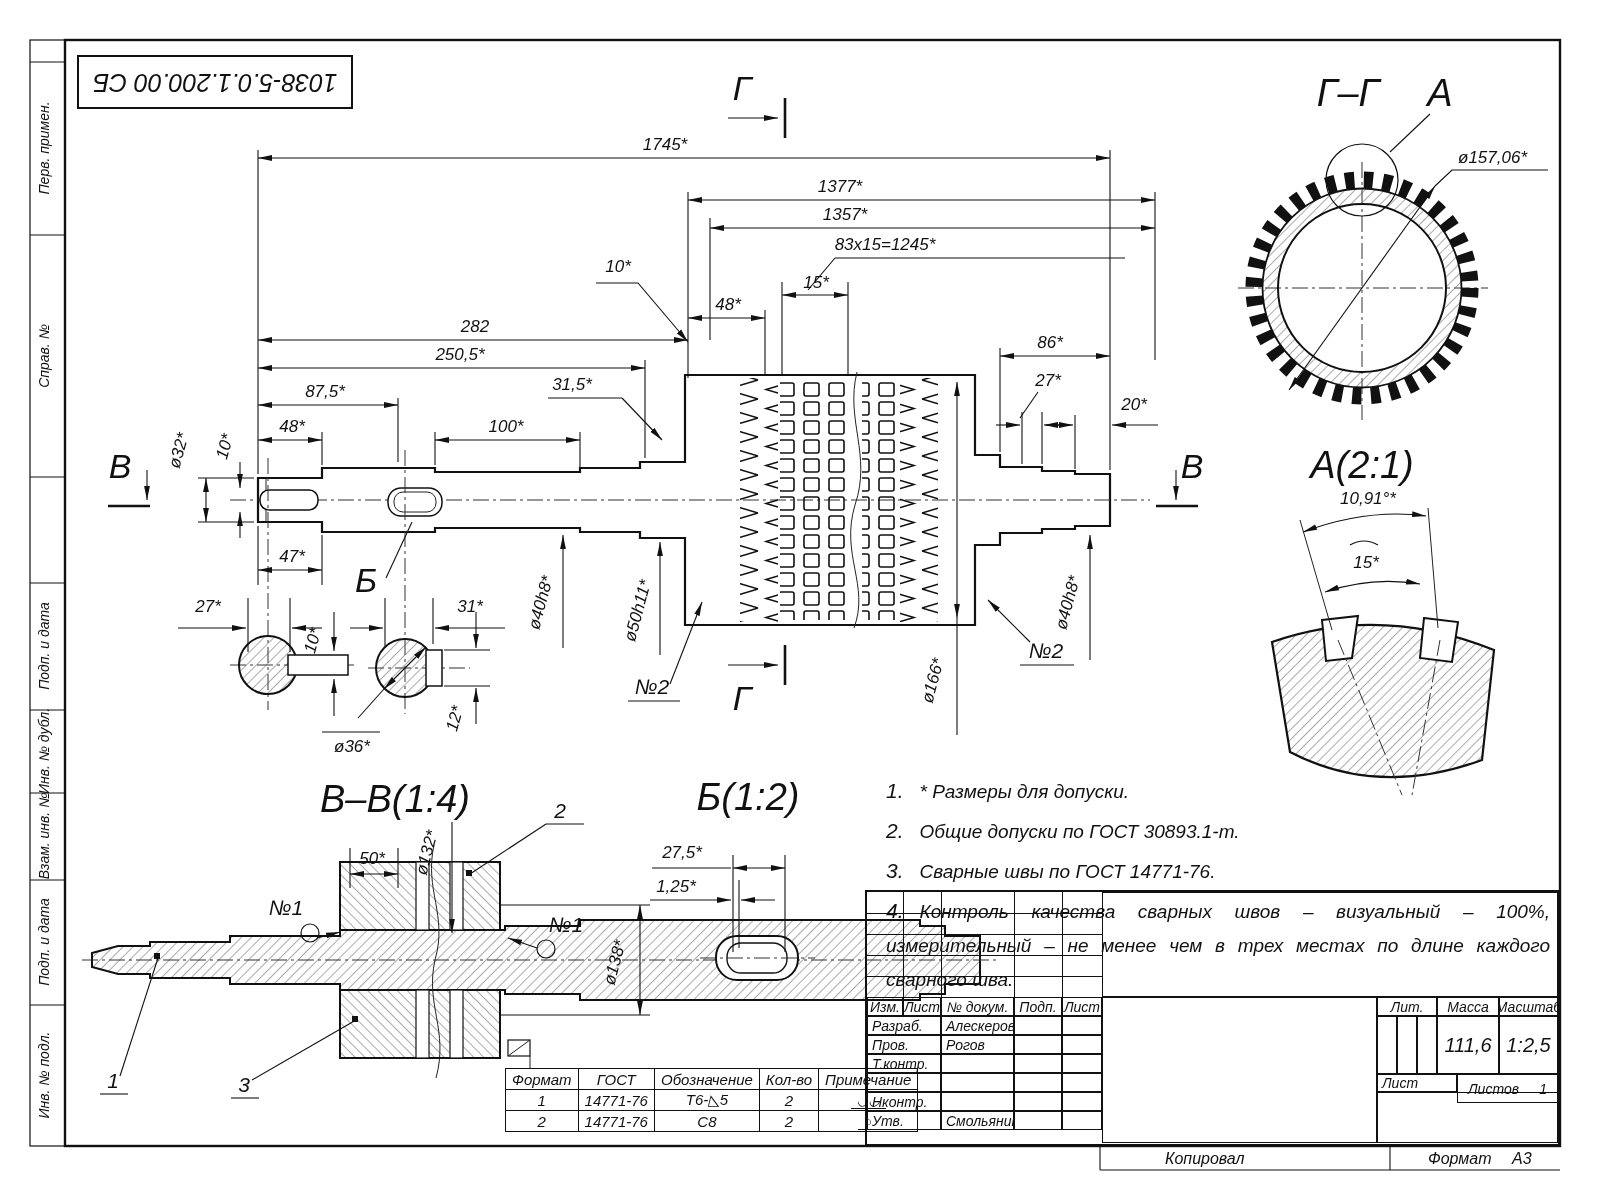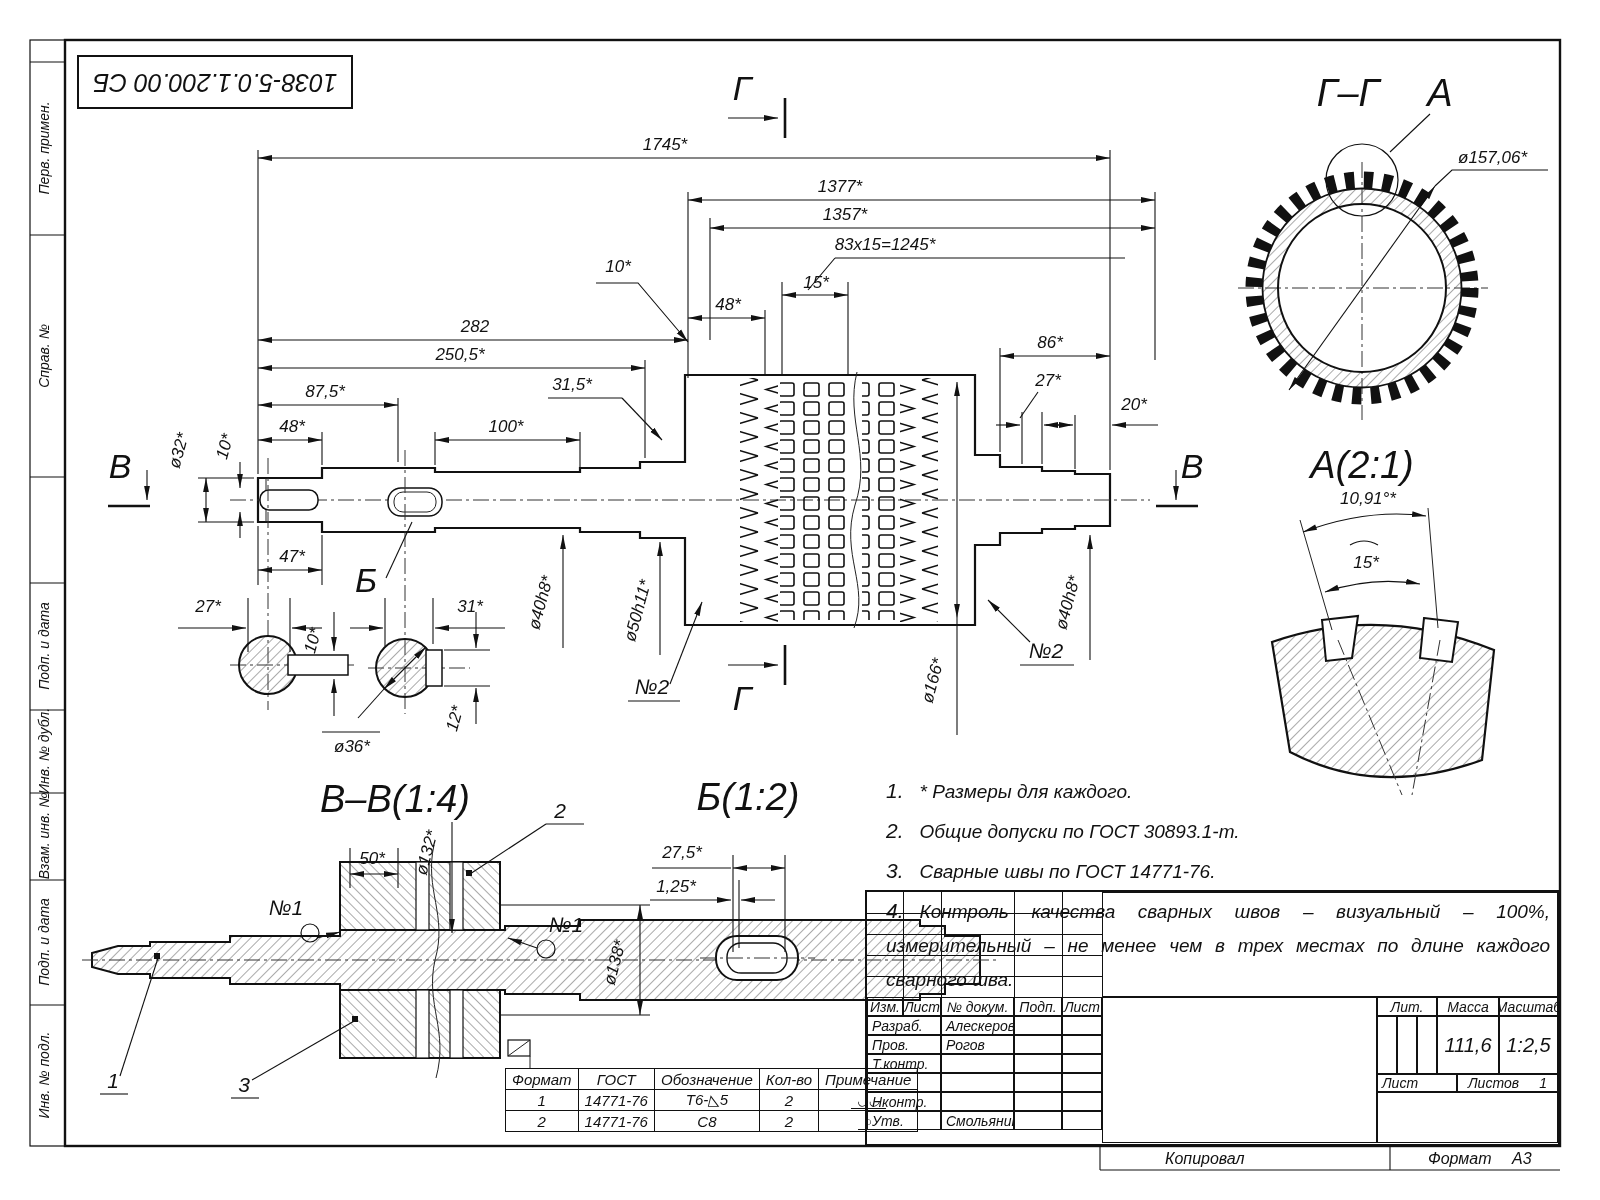--- a/index.html
+++ b/index.html
@@ -392,21 +392,21 @@
     <line class="dl" x1="1100" y1="1170" x2="1560" y2="1170"></line>
     <line class="dl" x1="1100" y1="1146" x2="1100" y2="1170"></line>
     <line class="dl" x1="1390" y1="1146" x2="1390" y2="1170"></line>
     <text class="ft" x="1165" y="1164">Копировал</text>
     <text class="ft" x="1428" y="1164">Формат</text>
     <text class="ft" x="1512" y="1164">А3</text>
   </g>
 </svg>
 
 <div id="notes">
-  <div class="note"><span class="nn">1.</span><span>* Размеры для каждого.</span></div>
+  <div class="note"><span class="nn">1.</span><span>* Размеры для допуски.</span></div>
   <div class="note"><span class="nn">2.</span><span>Общие допуски по ГОСТ 30893.1-т.</span></div>
   <div class="note"><span class="nn">3.</span><span>Сварные швы по ГОСТ 14771-76.</span></div>
   <div class="note"><span class="nn">4.</span><span>Контроль качества сварных швов – визуальный – 100%, измерительный – не менее чем в трех местах по длине каждого сварного шва.</span></div>
 </div>
 
 <table id="weldtbl">
   <tbody>
         <tr>
     <th>Формат</th>
     <th>ГОСТ</th>
@@ -485,20 +485,20 @@
 
   <div class="tbc" style="left:510px;top:105px;width:60px;height:19px;">Лит.</div>
   <div class="tbc" style="left:570px;top:105px;width:62px;height:19px;text-align:center;">Масса</div>
   <div class="tbc" style="left:632px;top:105px;width:59px;height:19px;">Масштаб</div>
   <div class="tbc" style="left:510px;top:124px;width:20px;height:58px;"></div>
   <div class="tbc" style="left:530px;top:124px;width:20px;height:58px;"></div>
   <div class="tbc" style="left:550px;top:124px;width:20px;height:58px;"></div>
   <div class="tbc big" style="left:570px;top:124px;width:62px;height:58px;">111,6</div>
   <div class="tbc big" style="left:632px;top:124px;width:59px;height:58px;">1:2,5</div>
   <div class="tbc tbl" style="left:510px;top:182px;width:80px;height:18px;">Лист</div>
-  <div class="tbc" style="left:590px;top:182px;width:101px;height:18px;justify-content:space-between;padding:6px 10px;">
+  <div class="tbc" style="left:590px;top:182px;width:101px;height:29px;justify-content:space-between;padding:6px 10px;">
     <span>Листов</span>
     <span>1</span>
   </div>
   <div class="tbc" style="left:510px;top:200px;width:181px;height:51px;"></div>
 </div>
 
 </div>
 
 </body></html>

